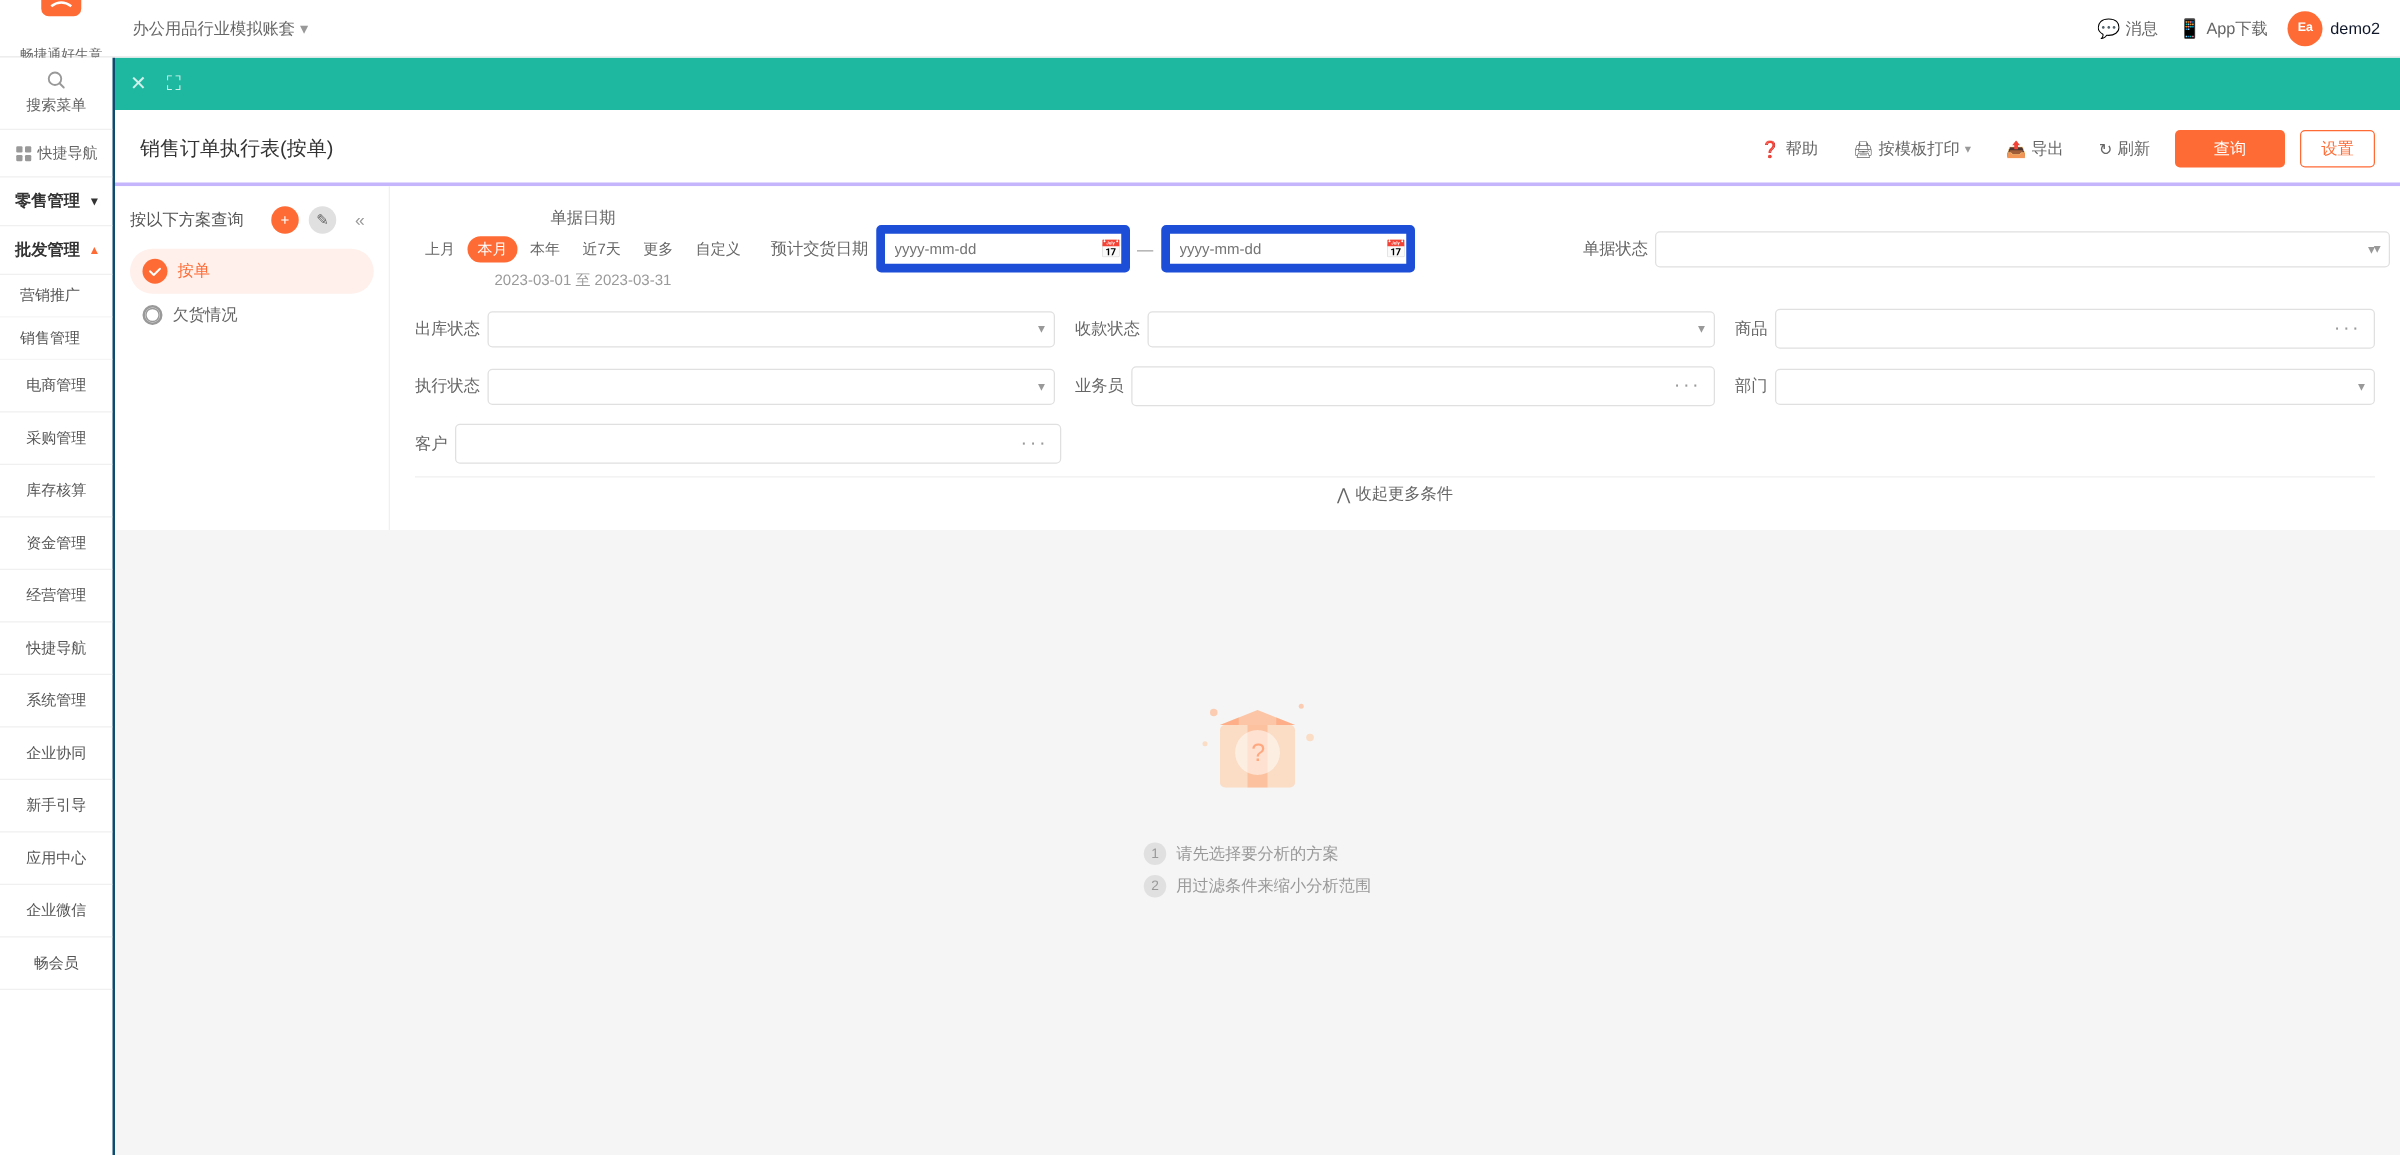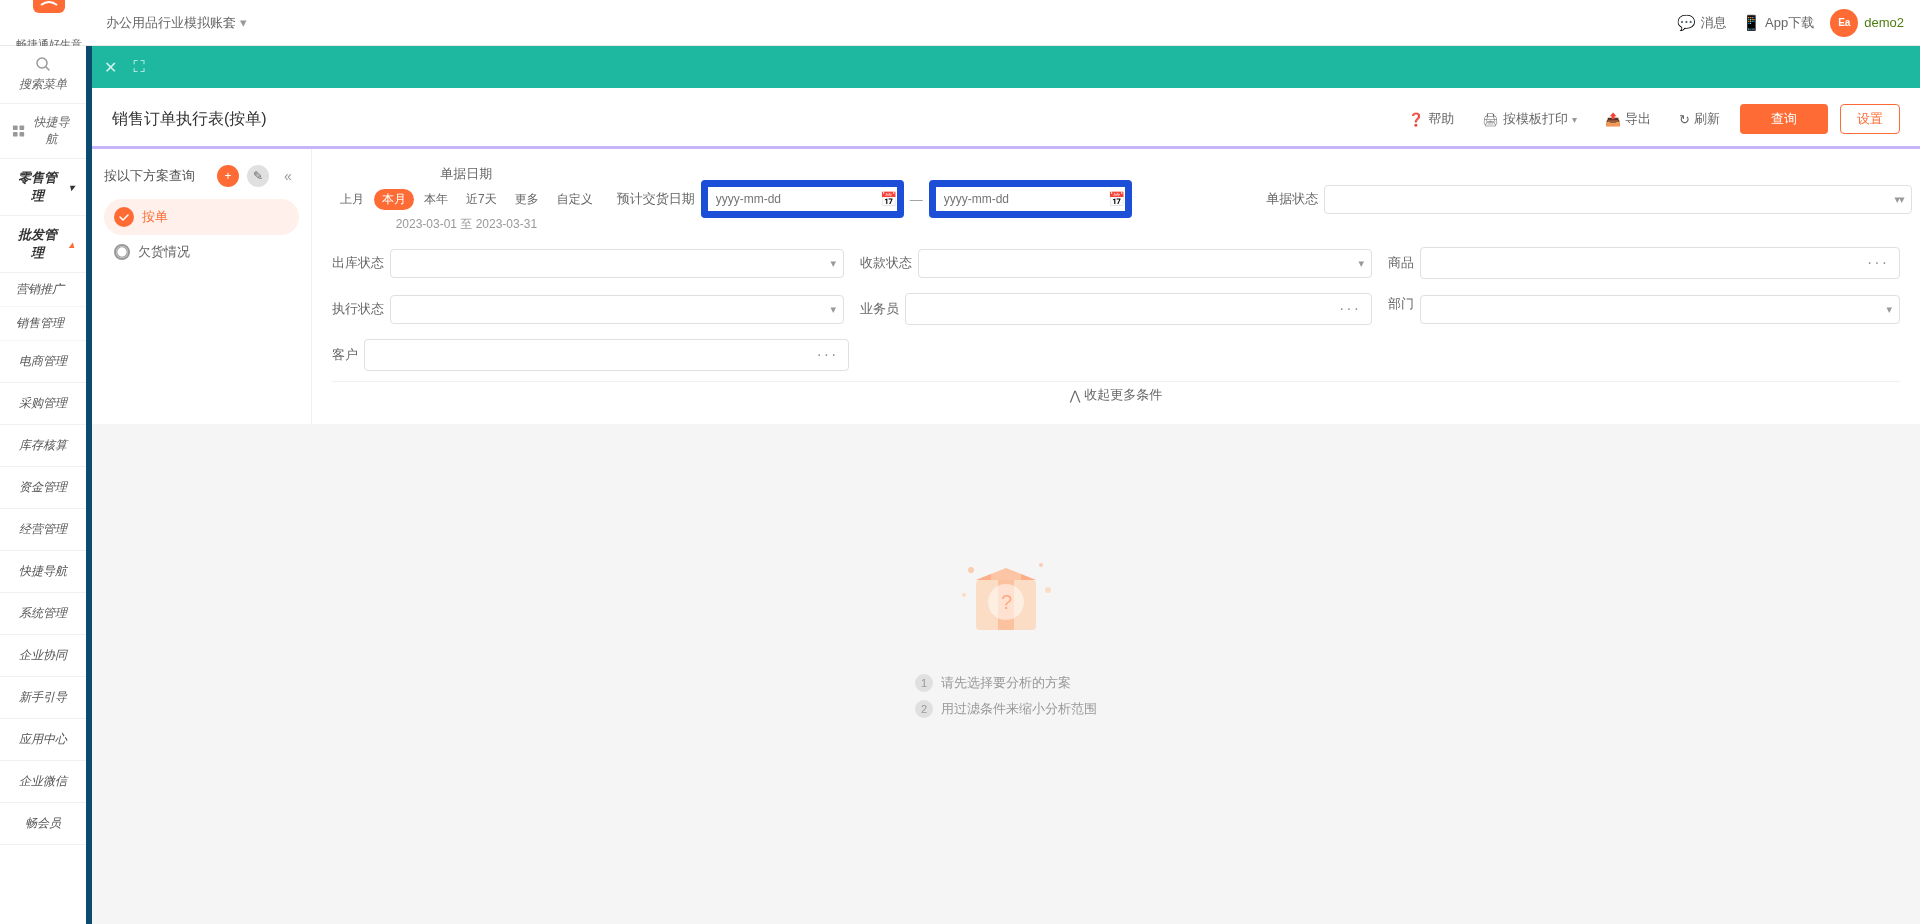--- a/index.html
+++ b/index.html
@@ -17,27 +17,27 @@
       flex-shrink: 0;
     }
     .top-bar-left { display: flex; align-items: center; gap: 8px; }
     .logo-area { display: flex; align-items: center; gap: 24px; flex-direction: column; }
     .logo-icon { width: 32px; height: 32px; background: #ff6b35; border-radius: 6px; display: flex; align-items: center; justify-content: center; color: white; font-size: 10px; font-weight: bold; }
     .logo-text { font-size: 11px; color: #666; line-height: 1.3; }
     .breadcrumb-area { display: flex; align-items: center; gap: 4px; font-size: 13px; color: #666; margin-left: 16px; }
     .top-bar-right { display: flex; align-items: center; gap: 16px; }
     .top-bar-action { display: flex; align-items: center; gap: 4px; font-size: 13px; color: #666; cursor: pointer; }
     .user-avatar { width: 28px; height: 28px; border-radius: 50%; background: #ff6b35; display: flex; align-items: center; justify-content: center; color: white; font-size: 11px; overflow: hidden; }
-    .user-name { font-size: 13px; color: #4d7c0f; }
+    .user-name { font-size: 13px; color: #0f172a; }
 
     
     .main-layout { display: flex; flex: 1; overflow: hidden; }
 
     
-    .sidebar { width: 92px; background: #fff; border-right: 6px solid #0c4a6e; display: flex; flex-direction: column; overflow-y: auto; flex-shrink: 0; font-style: italic; }
+    .sidebar { width: 92px; background: #fff; border-right: 2px solid #0c4a6e; display: flex; flex-direction: column; overflow-y: auto; flex-shrink: 0; }
     .sidebar-item { padding: 12px 8px; text-align: center; font-size: 12px; color: #555; cursor: pointer; border-bottom: 1px solid #f0f0f0; display: flex; flex-direction: column; align-items: center; gap: 4px; }
     .sidebar-item.section-header { font-weight: bold; color: #333; font-size: 13px; justify-content: flex-start; flex-direction: row; padding: 10px 12px; gap: 6px; }
     .sidebar-item.section-header .arrow { font-size: 10px; margin-left: auto; }
     .sidebar-sub-item { padding: 8px 12px 8px 16px; font-size: 12px; color: #555; cursor: pointer; border-bottom: 1px solid #f5f5f5; display: flex; align-items: center; gap: 6px; }
 
     
     .content-area { flex: 1; display: flex; flex-direction: column; overflow: hidden; }
 
     
     .tab-bar { background: #1eb8a0; display: flex; align-items: center; padding: 0 8px; height: 42px; flex-shrink: 0; justify-content: space-between; }
@@ -359,21 +359,21 @@
                   </div>
                 </div>
 
                 <div style="display:flex;align-items:center;gap:6px;flex:1;">
                   <span style="color:#666;font-size:13px;white-space:nowrap;">业务员</span>
                   <div style="flex:1;border:1px solid #e0e0e0;border-radius:4px;padding:6px 10px;display:flex;align-items:center;justify-content:flex-end;">
                     <span style="color:#999;cursor:pointer;font-size:16px;letter-spacing:2px;">···</span>
                   </div>
                 </div>
 
-                <div style="display:flex;align-items:flex-start;gap:6px;flex:1;">
+                <div style="display:flex;align-items:center;gap:6px;flex:1;">
                   <span style="color:#666;font-size:13px;white-space:nowrap;">部门</span>
                   <div style="flex:1;position:relative;">
                     <select style="width:100%;border:1px solid #e0e0e0;border-radius:4px;padding:6px 28px 6px 10px;font-size:13px;color:#333;outline:none;appearance:none;background:#fff;cursor:pointer;">
                       <option value=""></option>
                     </select>
                     <span style="position:absolute;right:8px;top:50%;transform:translateY(-50%);color:#999;font-size:11px;pointer-events:none;">▾</span>
                   </div>
                 </div>
 
               </div>

